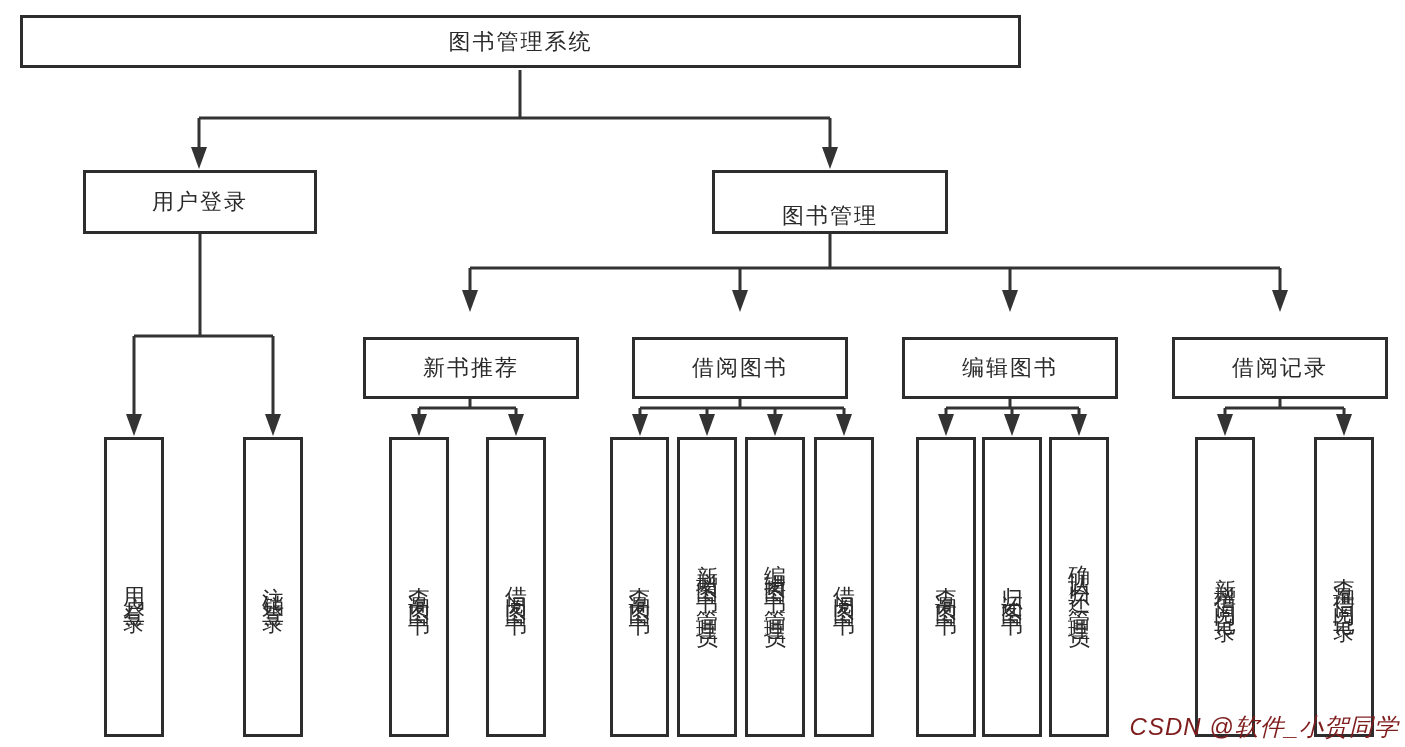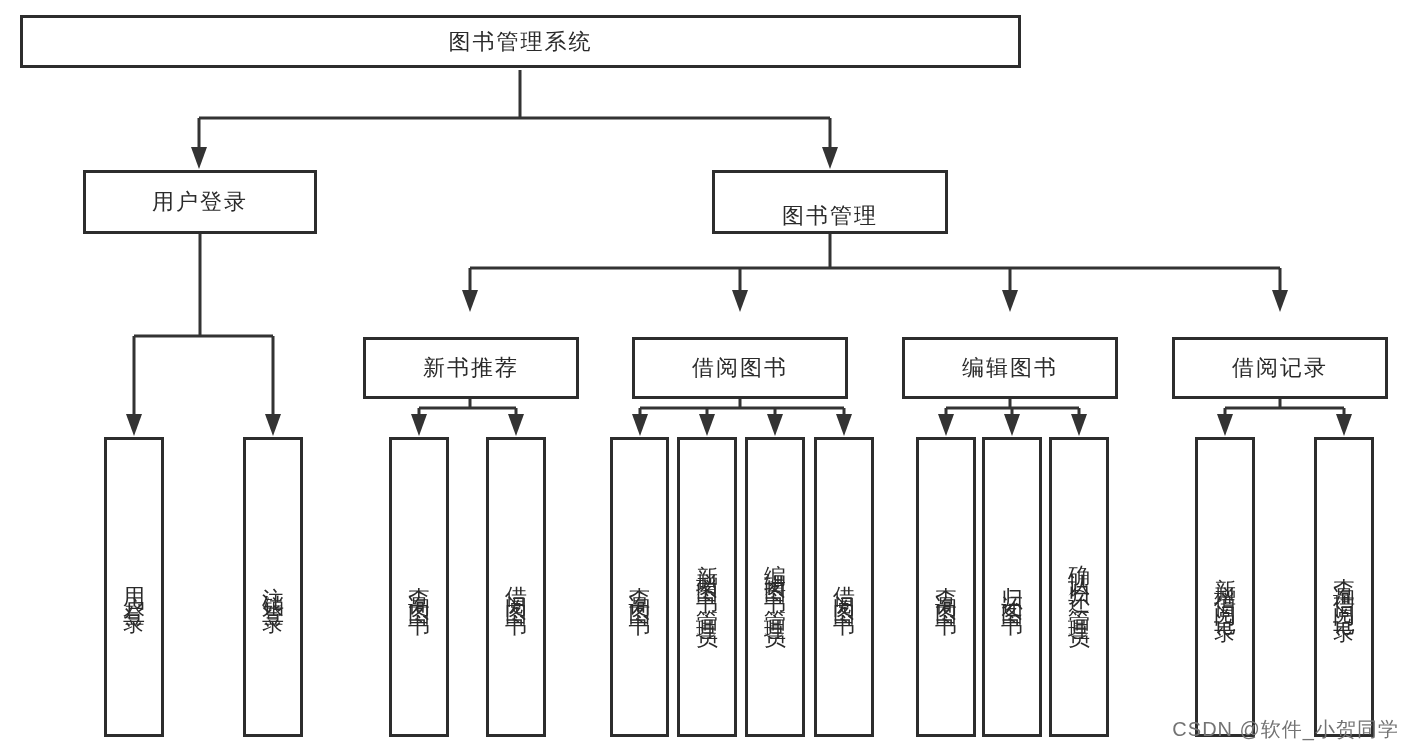--- a/index.html
+++ b/index.html
@@ -20,22 +20,23 @@
   .root-box   { left:20px;  top:15px;  width:1001px; height:53px; }
   .lvl2       { top:170px; height:64px; }
   .lvl3       { top:313px; height:62px;margin-top:24px; }
   .leaf       { top:437px; height:300px; }
   .leaf .vtext {
     writing-mode:vertical-rl; text-orientation:mixed;
     letter-spacing:9px; line-height:1; font-size:22px;
   }
   .watermark {
     position:absolute; right:6px; bottom:4px; z-index:3;
-    font-size:20px; color:#737373; letter-spacing:1px;
+    font-size:24px; color:#7f1d1d; letter-spacing:1px;
     white-space:nowrap;
+    font-style:italic;
   }
 </style>
 </head>
 <body>
 
 <div class="stage">
 
   <svg class="connectors" width="1405" height="747" viewBox="0 0 1405 747">
     <g stroke="#333333" stroke-width="3" fill="none">
       <path d="M520 70 V118 M199 118 H830 M199 118 V150 M830 118 V150"></path>

